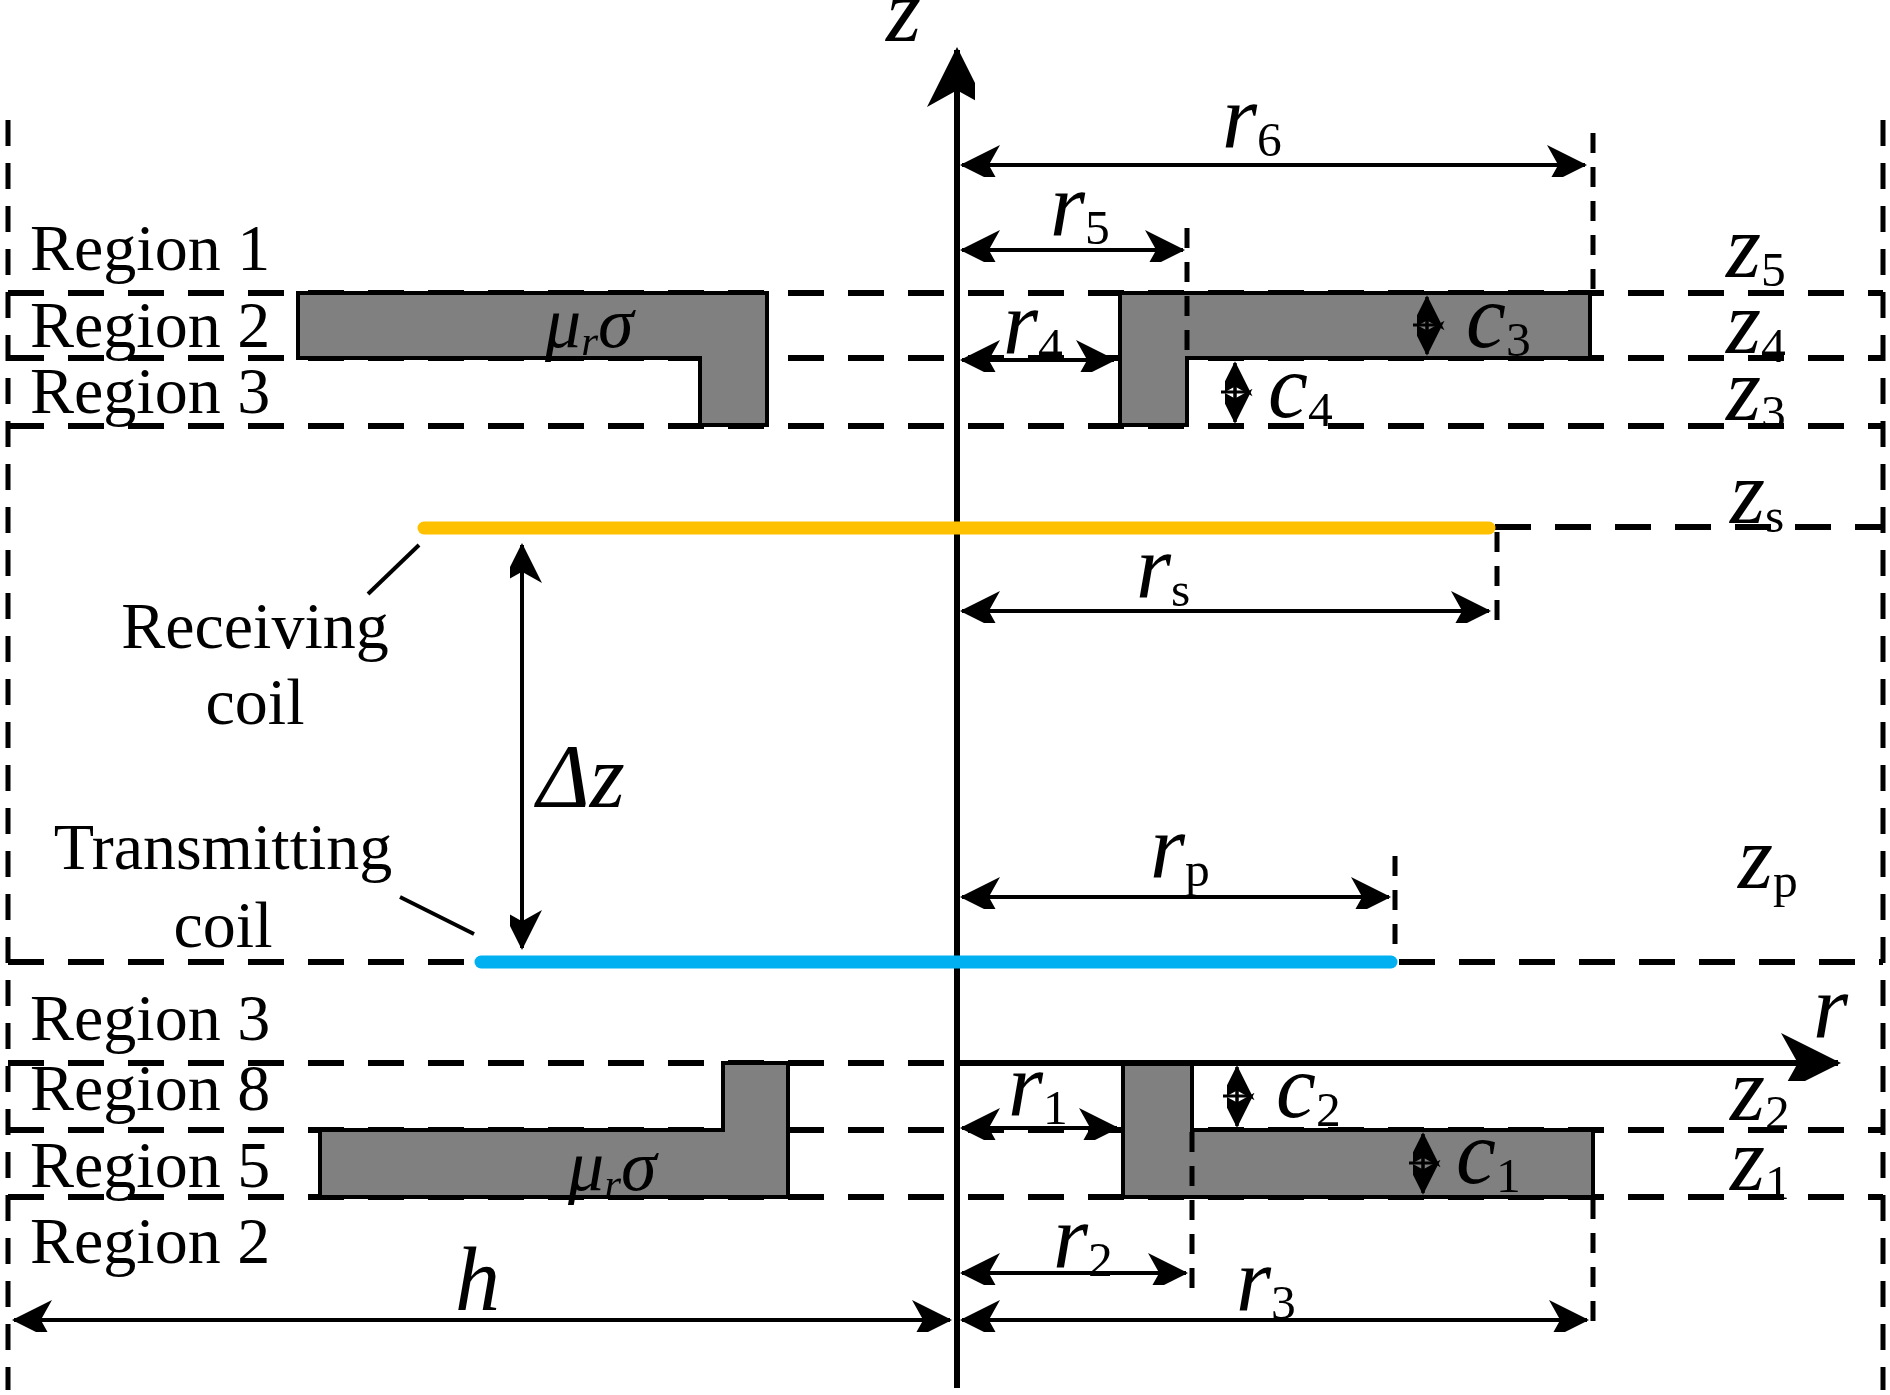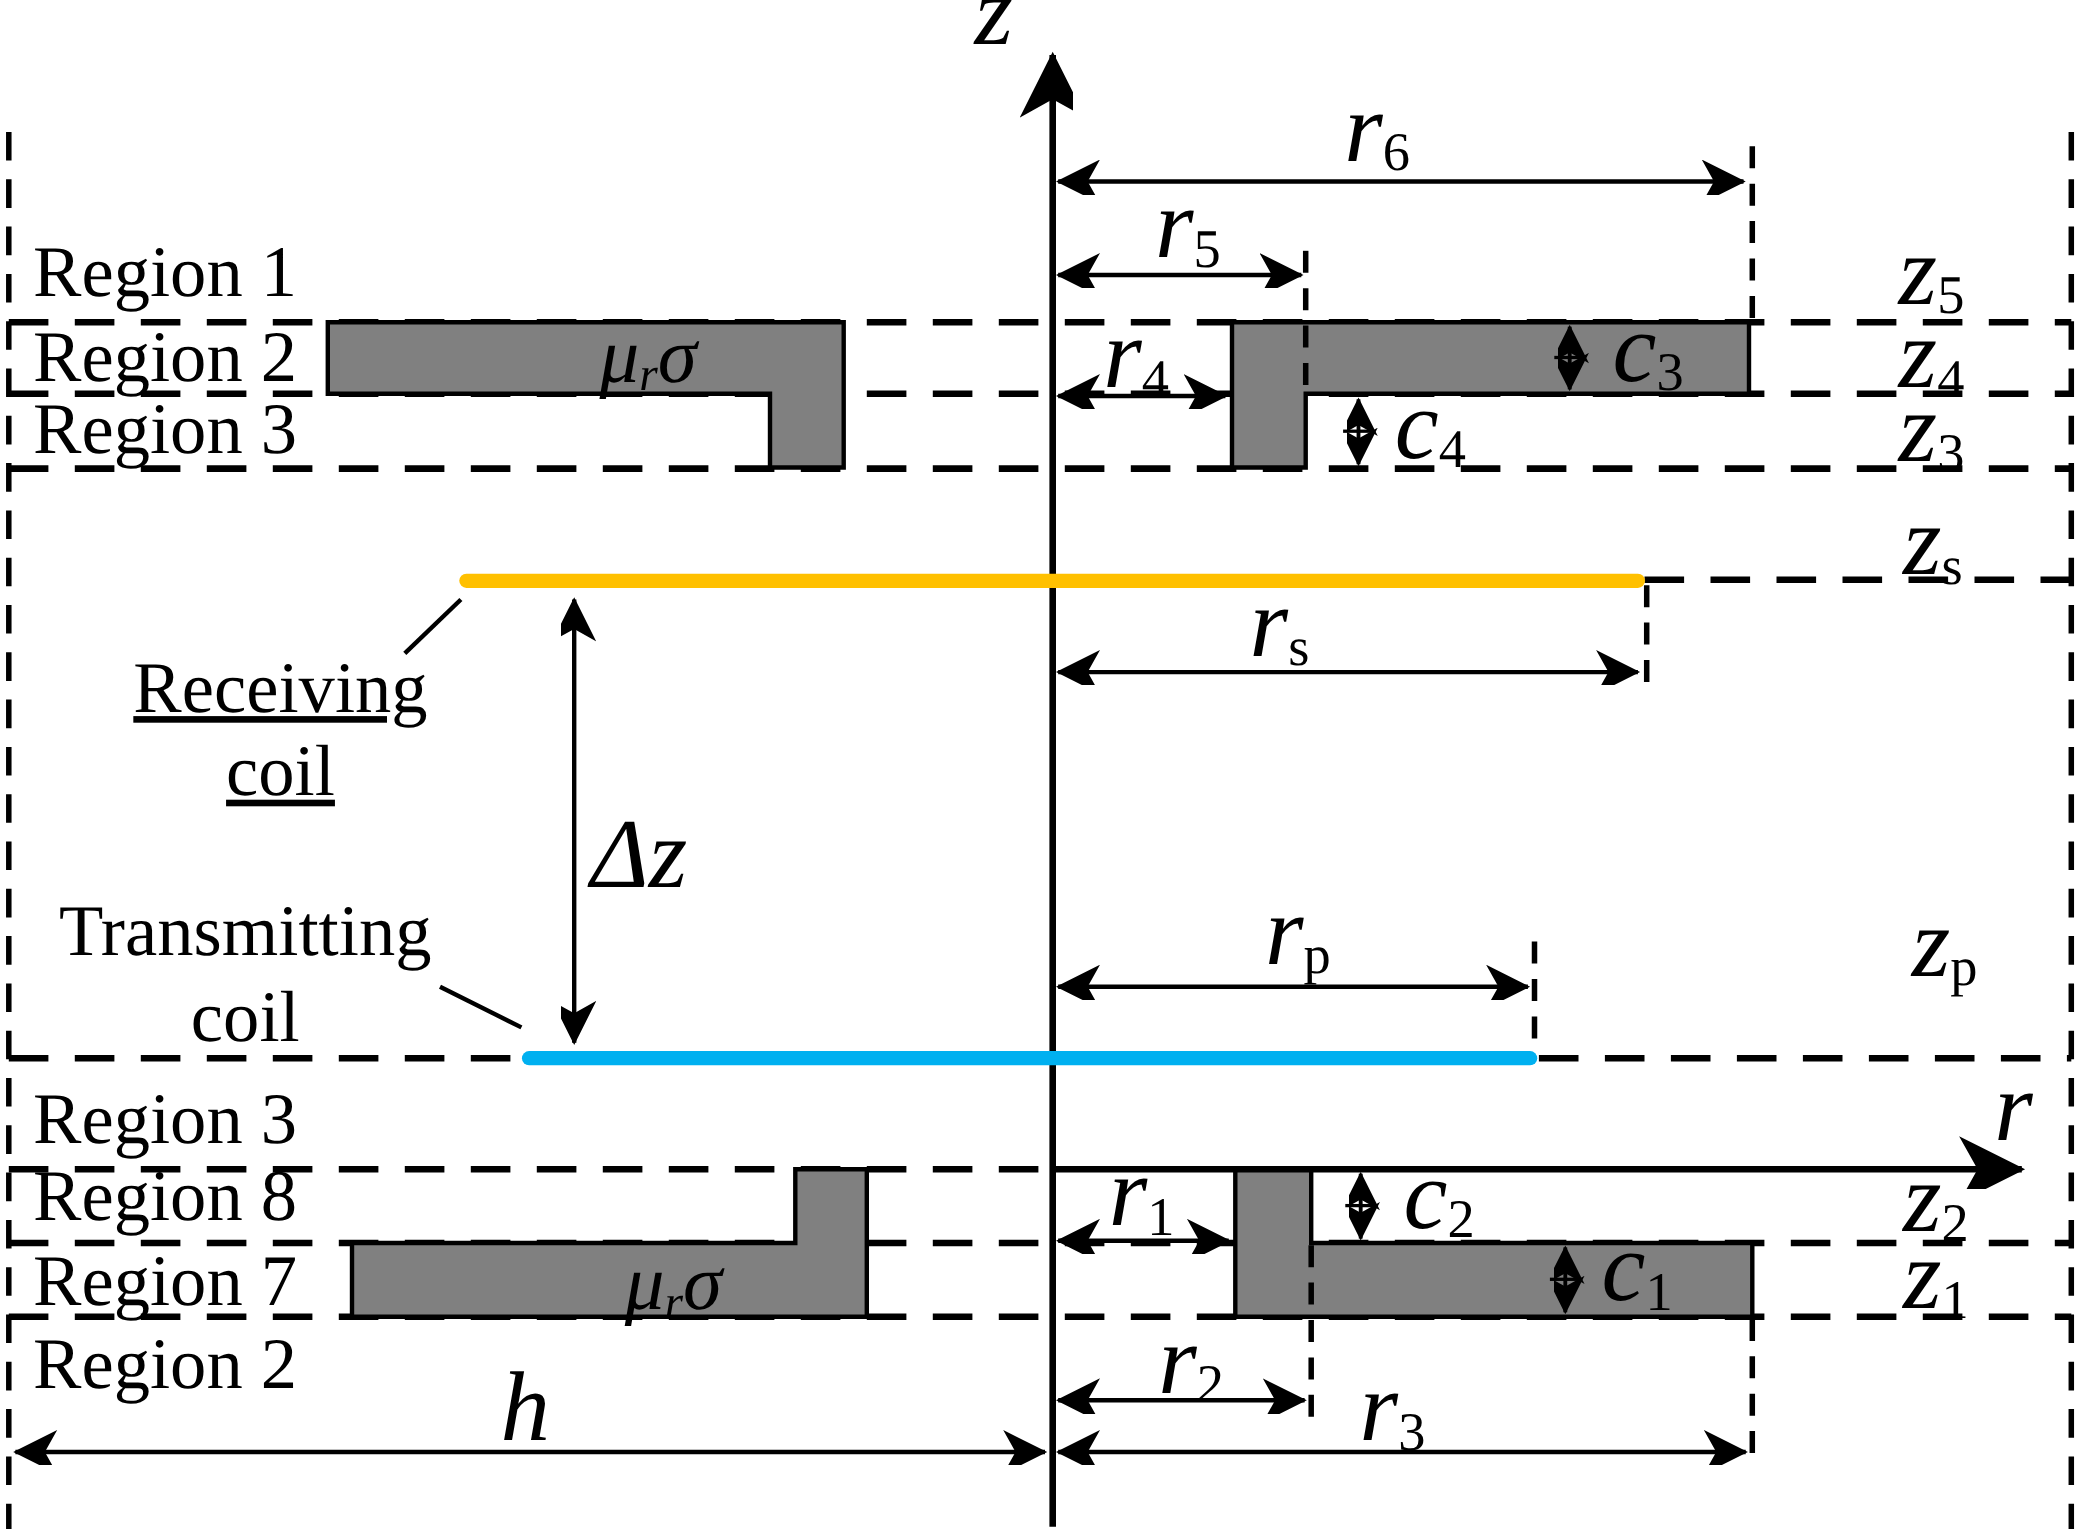--- a/index.html
+++ b/index.html
@@ -7,21 +7,21 @@
          font-family:"Liberation Serif", serif;}
   #geom{position:absolute;left:0;top:0;width:1890px;height:1395px;}
   .t{position:absolute;color:#000;white-space:nowrap;line-height:1;}
   .reg{font-size:66px;}
   .math{font-size:90px;font-style:italic;}
   .math sub{font-size:.55em;font-style:normal;vertical-align:-0.18em;}
   .mat{font-size:72px;font-style:italic;display:flex;}
   .mat sub{font-size:.6em;font-style:italic;vertical-align:-0.18em;}
   .cap{font-size:66px;text-align:center;}
   .cap .ln{display:block;}
-  .capR{line-height:76px;width:390px;text-decoration:underline;}
+  .capR{line-height:76px;width:390px;}
   .capT{line-height:78px;width:430px;}
   
   .regline{stroke:#000;stroke-width:6;stroke-dasharray:36 24;fill:none;}
   .borderv{stroke:#000;stroke-width:5;stroke-dasharray:26 17;fill:none;}
   .ext{stroke:#000;stroke-width:5;stroke-dasharray:20 14;fill:none;}
   .axis{stroke:#000;stroke-width:6;fill:none;}
   .dim{stroke:#000;stroke-width:4;fill:none;}
   .cdim{stroke:#000;stroke-width:3.5;fill:none;}
   .tick{stroke:#000;stroke-width:3;}
   .core{stroke:#000;stroke-width:4;}
@@ -101,21 +101,21 @@
   </svg>
 
   <div class="t math" style="left:886px;top:-34px"><span>z</span></div>
   <div class="t math" style="left:1813px;top:962px"><span>r</span></div>
 
   <div class="t reg" style="left:30px;top:215px">Region 1</div>
   <div class="t reg" style="left:30px;top:292px">Region 2</div>
   <div class="t reg" style="left:30px;top:358px">Region 3</div>
   <div class="t reg" style="left:30px;top:985px">Region 3</div>
   <div class="t reg" style="left:30px;top:1055px">Region 8</div>
-  <div class="t reg" style="left:30px;top:1132px">Region 7</div>
+  <div class="t reg" style="left:30px;top:1132px">Region 5</div>
   <div class="t reg" style="left:30px;top:1208px">Region 2</div>
 
   <div class="t cap capR" style="left:60px;top:588px">
     <span class="ln">Receiving</span>
     <span class="ln">coil</span>
   </div>
   <div class="t cap capT" style="left:8px;top:808px">
     <span class="ln">Transmitting</span>
     <span class="ln">coil</span>
   </div>

